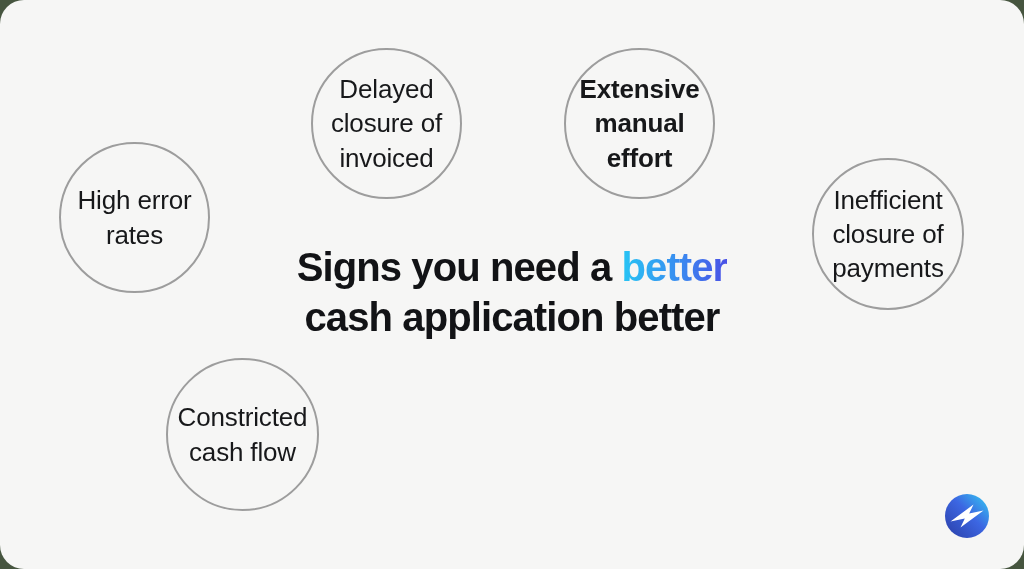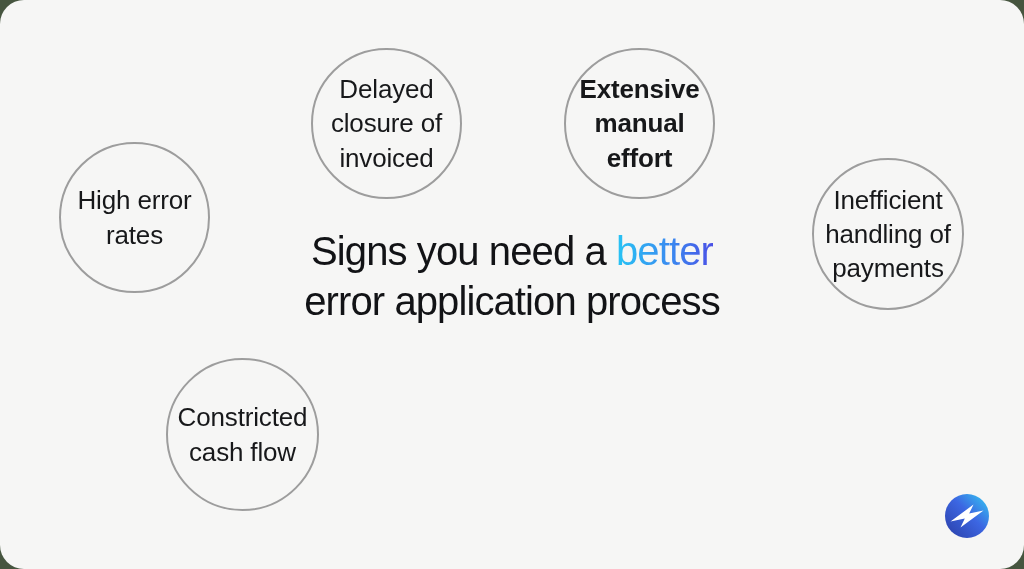--- a/index.html
+++ b/index.html
@@ -53,25 +53,25 @@
   #bubble-extensive-manual      { left: 564px; top: 48px;  width: 151px; height: 151px; font-weight: bold; }
   #bubble-inefficient-handling  { left: 812px; top: 158px; width: 152px; height: 152px; }
   #bubble-constricted-cashflow  { left: 166px; top: 358px; width: 153px; height: 153px; }
   #bubble-payment-channels      { left: 436px; top: 358px; width: 153px; height: 153px; }
   #bubble-lengthy-dso           { left: 705px; top: 358px; width: 153px; height: 153px; }
 
   
   #headline {
     position: absolute;
     left: 0;
-    top: 226px;
+    top: 242px;
     width: 1024px;
     text-align: center;
     font-family: "Liberation Sans", sans-serif;
-    font-weight: normal;
+    font-weight: bold;
     font-size: 40px;
     line-height: 1.26;
     letter-spacing: -0.9px;
     color: #121316;
   }
   #headline .line { display: block; }
   .accent {
     background: linear-gradient(90deg, #27c4f4 0%, #3a8bf0 55%, #4a50e6 100%);
     -webkit-background-clip: text;
     background-clip: text;
@@ -106,34 +106,34 @@
   </div>
 
   <div class="bubble" id="bubble-extensive-manual">
     <span class="bubble-label">Extensive
 manual
 effort</span>
   </div>
 
   <div class="bubble" id="bubble-inefficient-handling">
     <span class="bubble-label">Inefficient
-handling of
+closure of
 payments</span>
   </div>
 
   <div class="bubble" id="bubble-constricted-cashflow">
     <span class="bubble-label">Constricted
 cash flow</span>
   </div>
 
 
 
   <div id="headline">
     <span class="line"><span>Signs you need a </span><span class="accent">better</span></span>
-    <span class="line">error application process</span>
+    <span class="line">cash application better</span>
   </div>
 
   <div id="logo-mark">
     <svg viewBox="0 0 48 48" xmlns="http://www.w3.org/2000/svg">
       <defs>
         <linearGradient id="logoGrad" x1="1" y1="0" x2="0" y2="1">
           <stop offset="0%" stop-color="#34cdf3"></stop>
           <stop offset="45%" stop-color="#3c66e2"></stop>
           <stop offset="100%" stop-color="#2a3ea6"></stop>
         </linearGradient>

